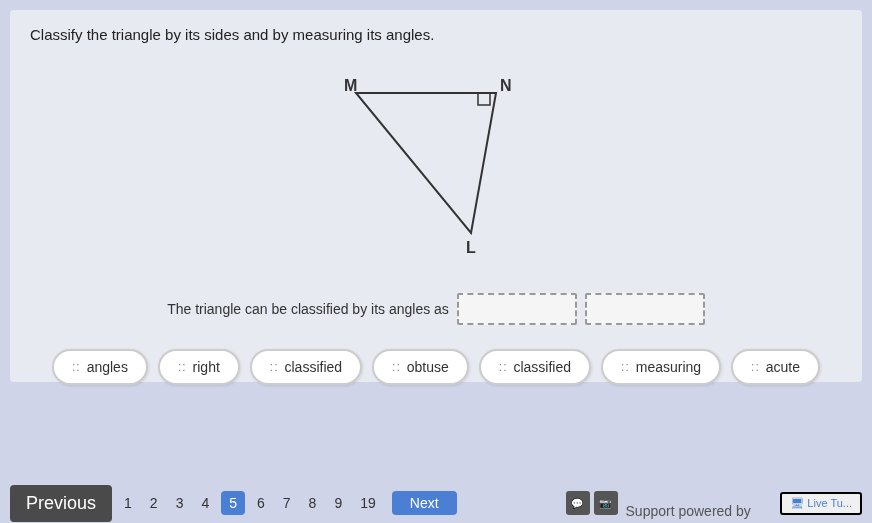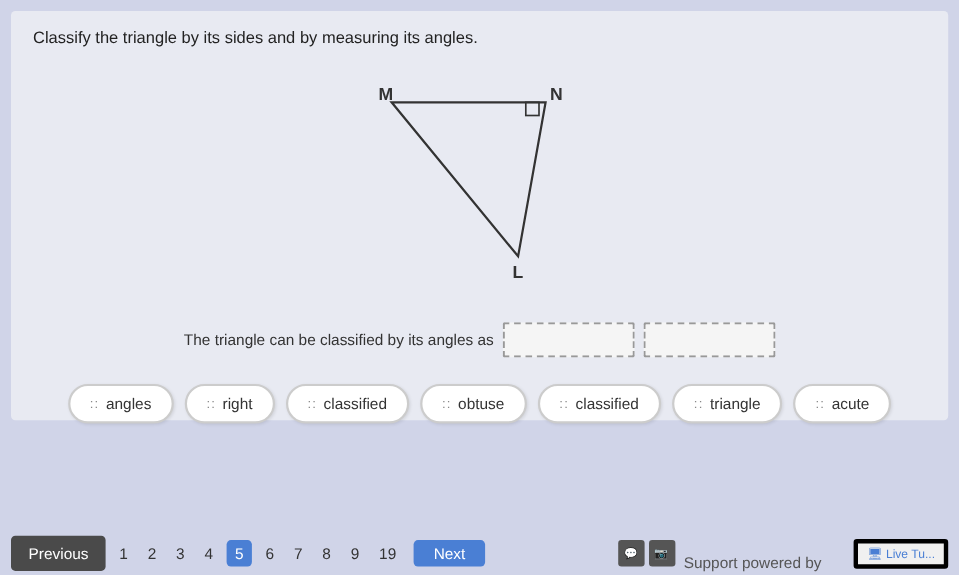--- a/index.html
+++ b/index.html
@@ -105,21 +105,21 @@
       padding: 0 10px;
       gap: 6px;
     }
 
     .prev-btn {
       background: #4a4a4a;
       color: #fff;
       border: none;
       border-radius: 4px;
       padding: 8px 16px;
-      font-size: 14px;
+      font-size: 18px;
       cursor: pointer;
     }
 
     .page-num {
       background: none;
       border: none;
       color: #333;
       font-size: 14px;
       cursor: pointer;
       padding: 4px 6px;
@@ -165,21 +165,21 @@
       border-radius: 3px;
       display: flex;
       align-items: center;
       justify-content: center;
       color: #fff;
       font-size: 10px;
     }
 
     .live-tutor-btn {
       background: #f0f0f0;
-      border: 4px solid #000000;
+      border: 2px solid #000000;
       border-radius: 3px;
       padding: 3px 8px;
       font-size: 11px;
       cursor: pointer;
       color: #4a7fd4;
     }
   </style>
 </head>
 <body>
 
@@ -222,21 +222,21 @@
       <div class="drag-chip">
         <span class="dots">::</span>
         <span>obtuse</span>
       </div>
       <div class="drag-chip">
         <span class="dots">::</span>
         <span>classified</span>
       </div>
       <div class="drag-chip">
         <span class="dots">::</span>
-        <span>triangle</span>
+        <span>measuring</span>
       </div>
       <div class="drag-chip">
         <span class="dots">::</span>
         <span>acute</span>
       </div>
     </div>
   </div>
 
   <div class="bottom-bar">
     <button class="prev-btn">Previous</button>

